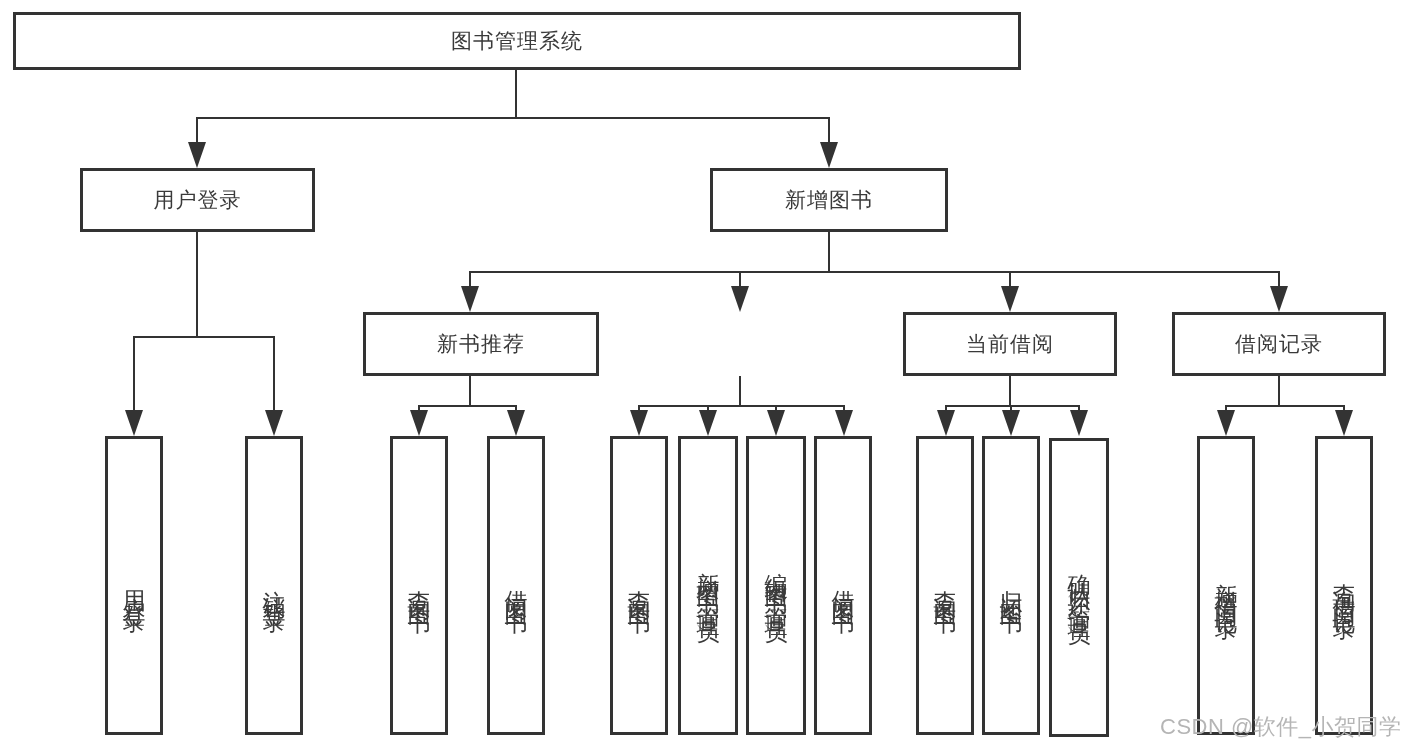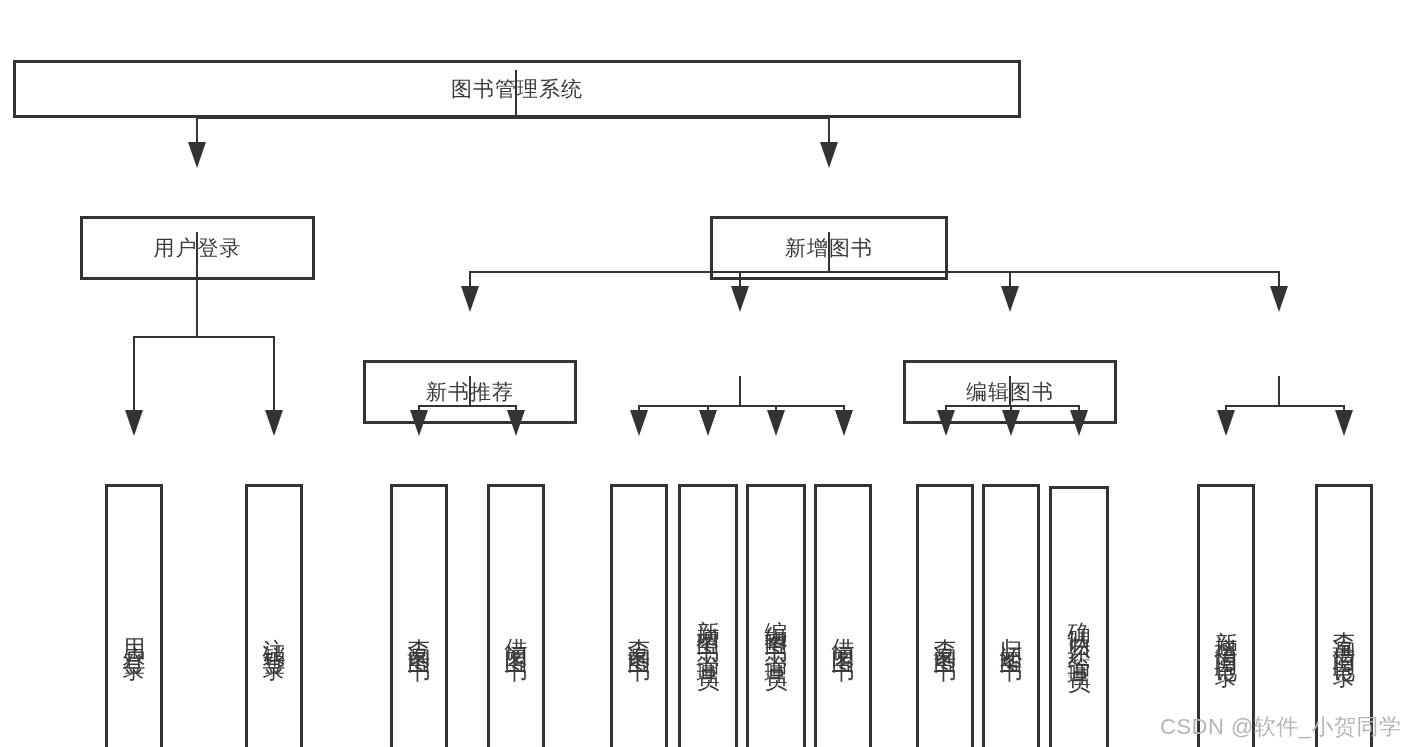--- a/index.html
+++ b/index.html
@@ -3,21 +3,21 @@
 <meta charset="utf-8">
 <style>
   html,body{margin:0;padding:0;background:#ffffff;}
   body{font-family:"Liberation Sans","DejaVu Sans",sans-serif;}
   .canvas{
     position:relative;width:1405px;height:747px;background:#ffffff;overflow:hidden;
   }
   .box{
     position:absolute;box-sizing:border-box;border:3px solid #333333;background:#ffffff;
     display:flex;align-items:center;justify-content:center;
-    color:#3a3a3a;font-size:21px;letter-spacing:1px;margin-top:48px;
+    color:#3a3a3a;font-size:21px;letter-spacing:1px;
   }
   .leaf{
     writing-mode:vertical-rl;text-orientation:mixed;
     font-size:23px;letter-spacing:7px;line-height:1;
   }
   .vline{position:absolute;width:2px;background:#333333;}
   .hline{position:absolute;height:2px;background:#333333;}
   .tri{
     position:absolute;width:0;height:0;
     border-left:9px solid transparent;border-right:9px solid transparent;
@@ -49,22 +49,23 @@
   <div class="hline" style="left:469px;top:271px;width:811px;"></div>
   <div class="vline" style="left:469px;top:271px;height:18px;"></div>
   <div class="tri" style="left:461px;top:286px;"></div>
   <div class="vline" style="left:739px;top:271px;height:18px;"></div>
   <div class="tri" style="left:731px;top:286px;"></div>
   <div class="vline" style="left:1009px;top:271px;height:18px;"></div>
   <div class="tri" style="left:1001px;top:286px;"></div>
   <div class="vline" style="left:1278px;top:271px;height:18px;"></div>
   <div class="tri" style="left:1270px;top:286px;"></div>
 
-  <div class="box" style="left:363px;top:312px;width:214px;height:64px;">新书推荐</div>
-  <div class="box" style="left:903px;top:312px;width:214px;height:64px;">编辑图书</div>
+  <div class="box" style="left:363px;top:312px;width:236px;height:64px;">新书推荐</div>
+  <div class="box" style="left:903px;top:312px;width:214px;height:64px;">当前借阅</div>
+  <div class="box" style="left:1172px;top:312px;width:214px;height:64px;">借阅记录</div>
 
   <div class="vline" style="left:196px;top:232px;height:106px;"></div>
   <div class="hline" style="left:133px;top:336px;width:141px;"></div>
   <div class="vline" style="left:133px;top:336px;height:78px;"></div>
   <div class="tri" style="left:125px;top:410px;"></div>
   <div class="vline" style="left:273px;top:336px;height:78px;"></div>
   <div class="tri" style="left:265px;top:410px;"></div>
 
   <div class="vline" style="left:469px;top:376px;height:31px;"></div>
   <div class="hline" style="left:418px;top:405px;width:99px;"></div>

